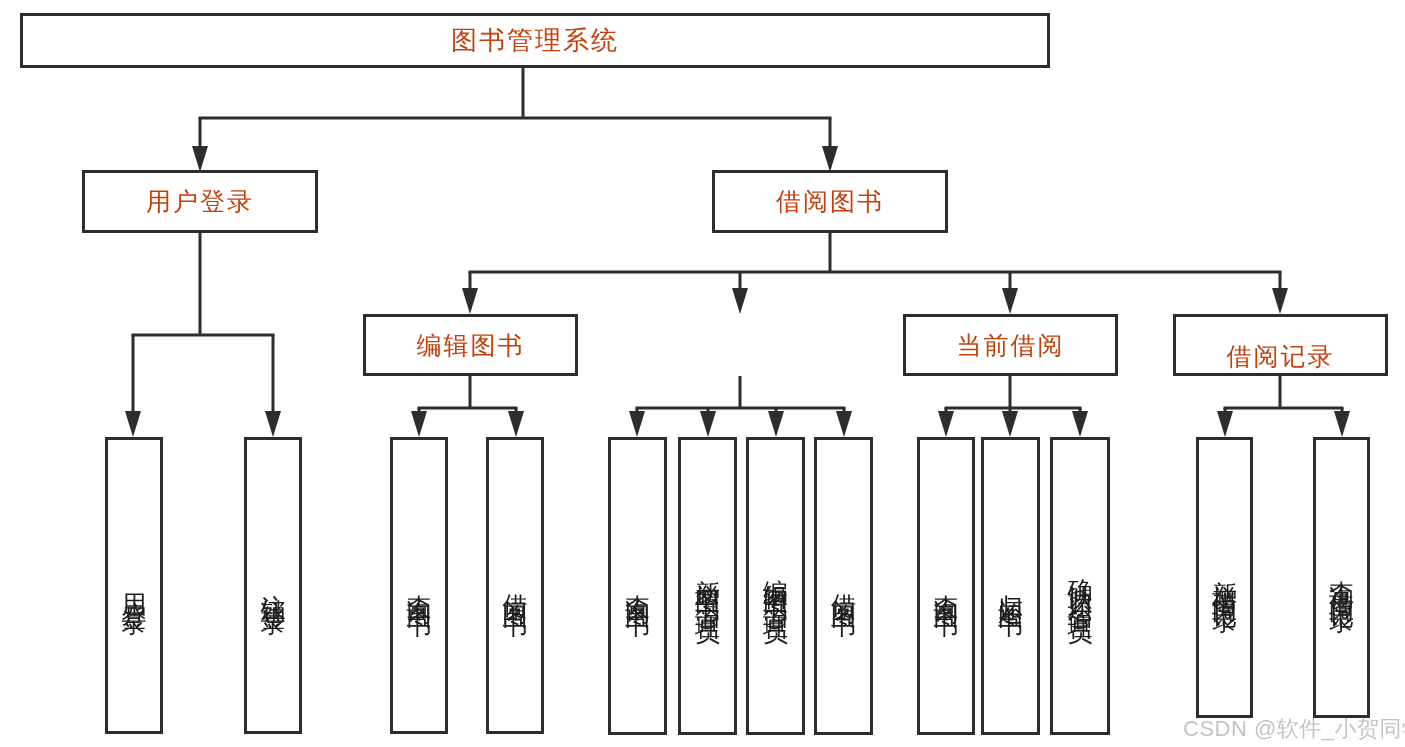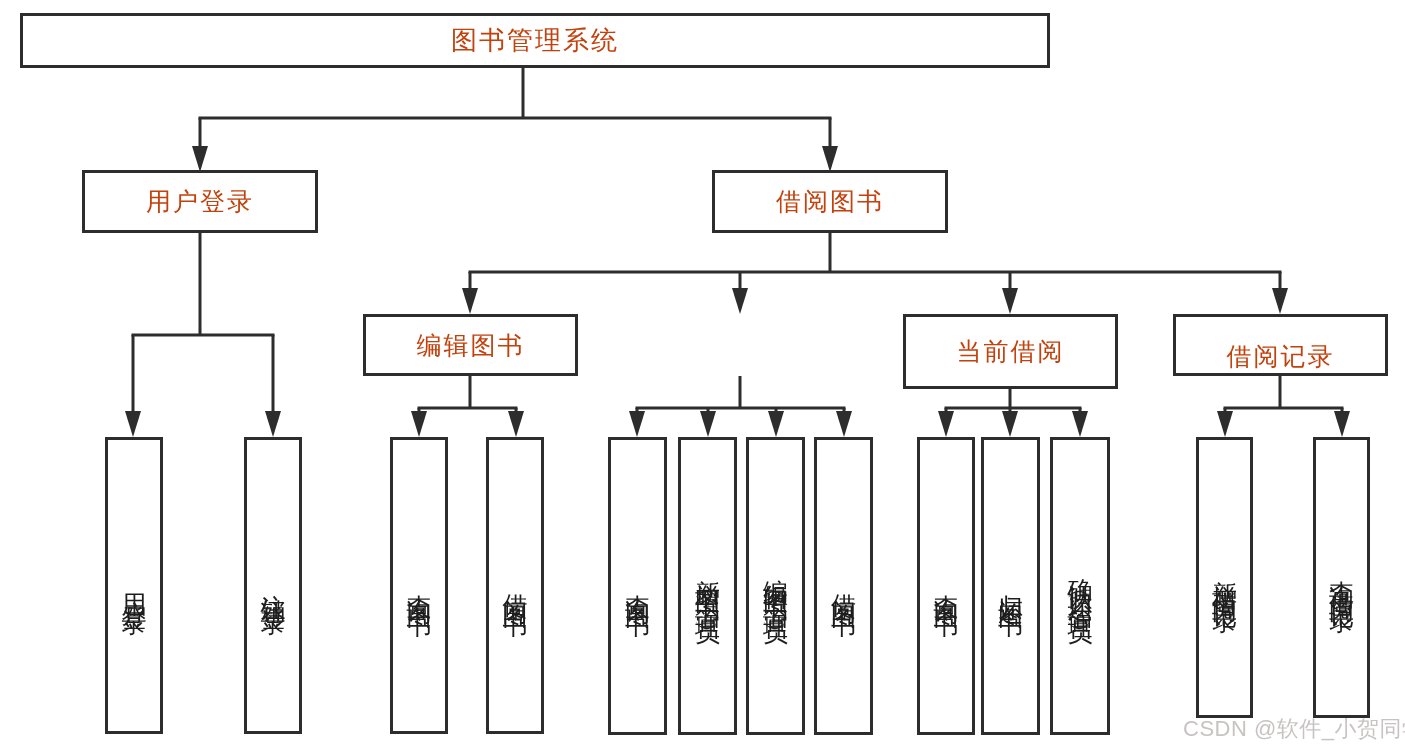--- a/index.html
+++ b/index.html
@@ -153,21 +153,21 @@
   <div class="node" style="left:82px; top:170px; width:236px; height:63px;">
     <span class="lbl">用户登录</span>
   </div>
   <div class="node" style="left:712px; top:170px; width:236px; height:63px;">
     <span class="lbl">借阅图书</span>
   </div>
 
   <div class="node" style="left:363px; top:314px; width:215px; height:62px;">
     <span class="lbl">编辑图书</span>
   </div>
-  <div class="node" style="left:903px; top:314px; width:215px; height:75px;">
+  <div class="node" style="left:903px; top:314px; width:215px; height:62px;">
     <span class="lbl">当前借阅</span>
   </div>
   <div class="node" style="left:1173px; top:314px; width:215px; height:62px;align-items:flex-end;">
     <span class="lbl">借阅记录</span>
   </div>
 
   <div class="leaf" style="left:105px; top:437px; width:58px; height:297px;">
     <span class="vlbl">用户登录</span>
   </div>
   <div class="leaf" style="left:244px; top:437px; width:58px; height:297px;">

